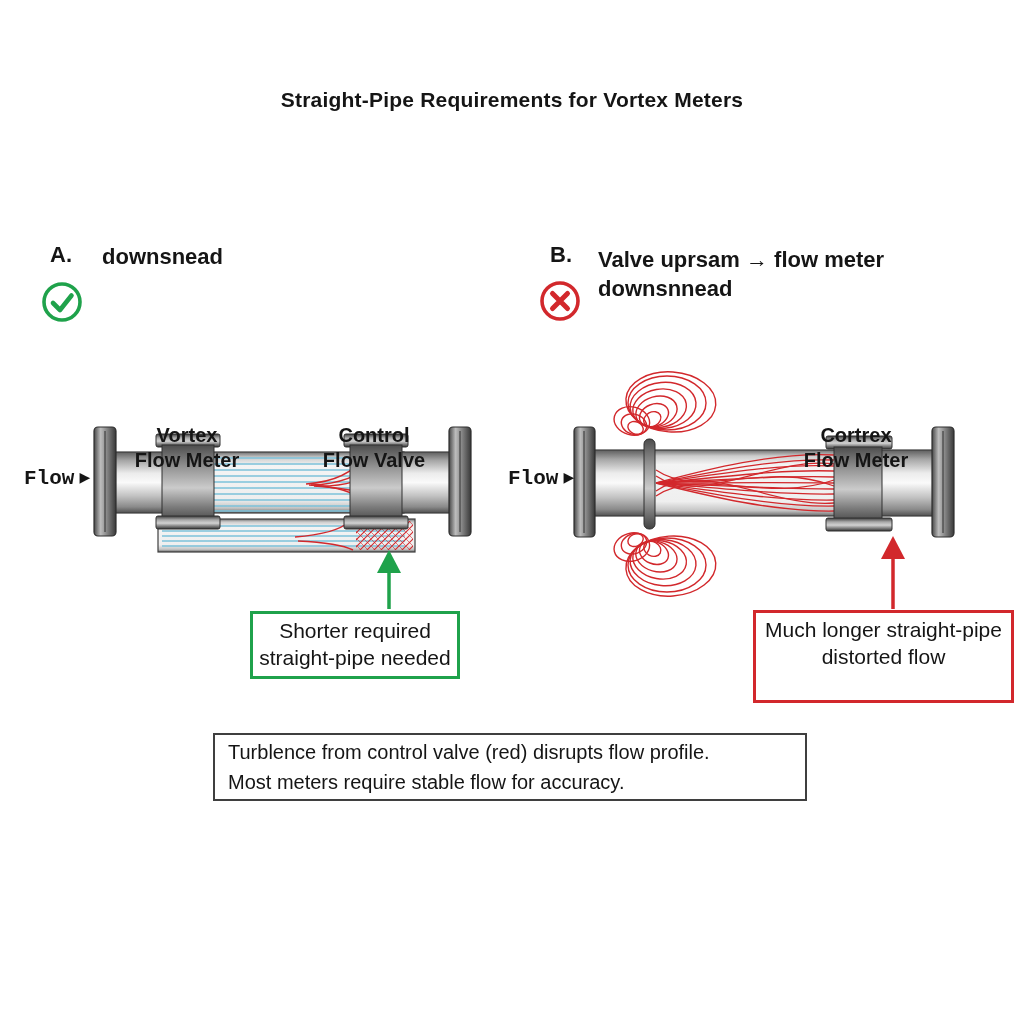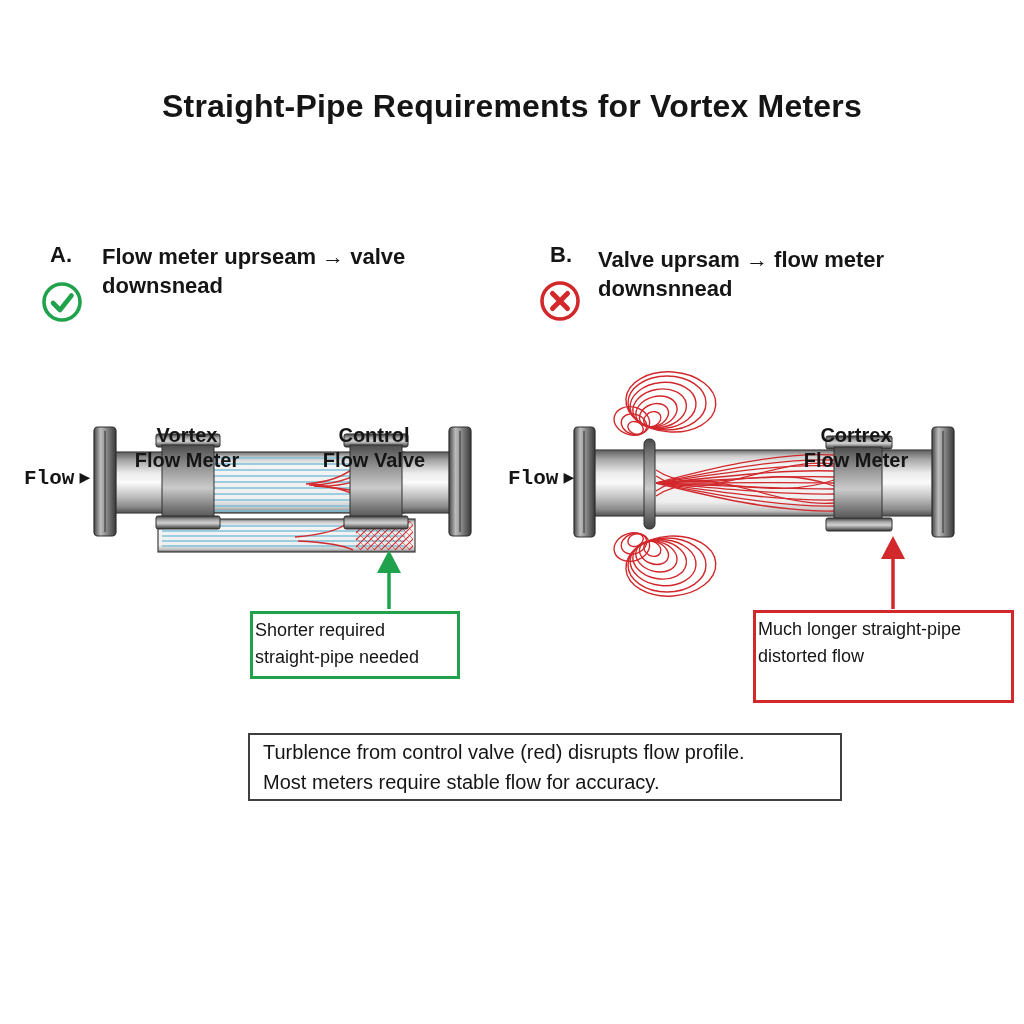--- a/index.html
+++ b/index.html
@@ -3,37 +3,37 @@
 <meta charset="utf-8">
 <style>
   html,body { margin:0; padding:0; background:#ffffff; }
   .canvas {
     position:relative; width:1024px; height:1024px; background:#ffffff;
     font-family:"Liberation Sans", sans-serif; color:#151515; overflow:hidden;
   }
   .art { position:absolute; left:0; top:0; }
   .title {
     position:absolute; top:88px; left:0; width:100%; text-align:center;
-    font-size:32px; font-weight:bold; letter-spacing:0.2px;
+    font-size:21px; font-weight:bold; letter-spacing:0.2px;
   }
   .sec-letter { position:absolute; font-size:22px; font-weight:bold; }
   .sec-heading { position:absolute; font-size:22px; font-weight:bold; line-height:29px; }
   .status-icon { position:absolute; }
   .pipe-label { position:absolute; width:160px; text-align:center; font-size:20px; font-weight:bold; line-height:25px;margin-top:40px; }
   .flow-label { position:absolute; font-size:21px; font-weight:bold; white-space:nowrap;font-family:Liberation Mono, monospace; }
   .flow-arrow { font-size:18px; margin-left:5px; position:relative; top:-1px; }
   .callout {
-    position:absolute; background:#ffffff; 
-    font-size:18px; line-height:27px; box-sizing:border-box; padding:3px 2px;
+    position:absolute; background:#ffffff; text-align:center;
+    font-size:21px; line-height:27px; box-sizing:border-box; padding:3px 2px;
   }
   .callout-green { border:3px solid #1fa24b; }
   .callout-red   { border:3px solid #d2282c; }
   .footnote {
     position:absolute; background:#ffffff; border:2px solid #3f3f3f;
-    box-sizing:border-box; font-size:20px; line-height:30px; padding:2px 8px 2px 13px;margin-left:35px;
+    box-sizing:border-box; font-size:20px; line-height:30px; padding:2px 8px 2px 13px;
   }
 </style>
 </head>
 <body>
 
 <div class="canvas">
 
   <svg class="art" width="1024" height="1024" viewBox="0 0 1024 1024">
     <defs>
       <linearGradient id="gPipe" x1="0" y1="0" x2="0" y2="1">
@@ -225,21 +225,20 @@
         <line x1="893" y1="557" x2="893" y2="609" stroke="#d2282c" stroke-width="3.5"></line>
         <polygon points="893,536 881,559 905,559" fill="#d2282c"></polygon>
       </g>
     </g>
   </svg>
 
   <div class="title">Straight-Pipe Requirements for Vortex Meters</div>
 
   <div class="sec-letter" style="left:50px;top:242px">A.</div>
   <div class="sec-heading" style="left:102px;top:242px">
-    <div>Flow meter uprseam → valve</div>
     <div>downsnead</div>
   </div>
   <svg class="status-icon" style="left:40px;top:280px" width="44" height="44" viewBox="0 0 44 44">
     <circle cx="22" cy="22" r="18" fill="#ffffff" stroke="#1fa24b" stroke-width="3.6"></circle>
     <path d="M13 23 L20 30 L31.5 15.5" fill="none" stroke="#1fa24b" stroke-width="4.6" stroke-linecap="round" stroke-linejoin="round"></path>
   </svg>
 
   <div class="sec-letter" style="left:550px;top:242px">B.</div>
   <div class="sec-heading" style="left:598px;top:245px">
     <div>Valve uprsam → flow meter</div>

